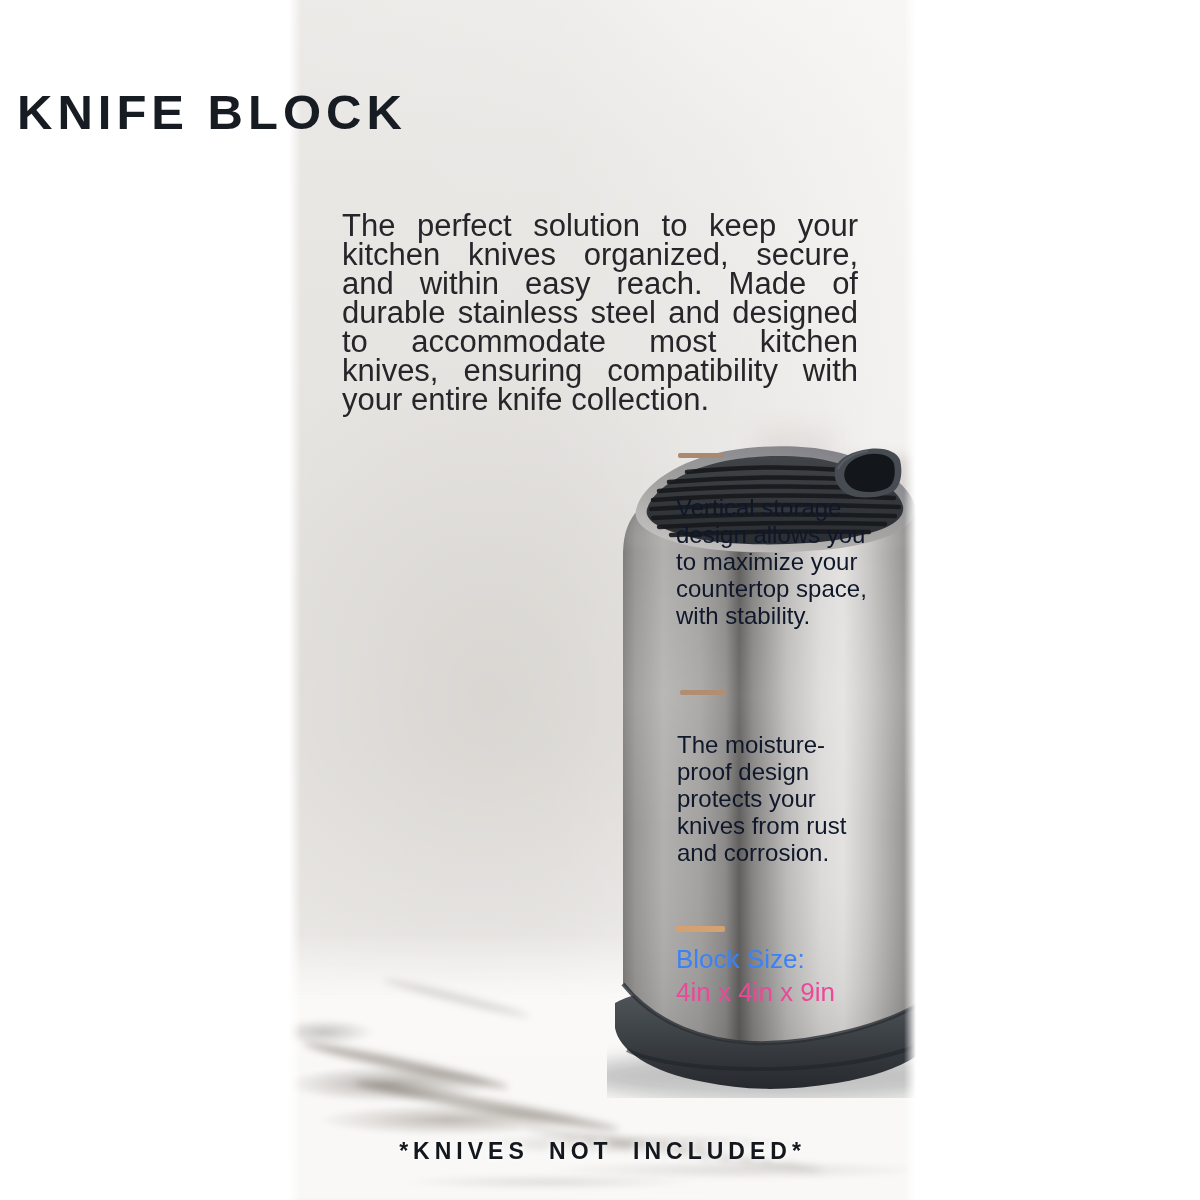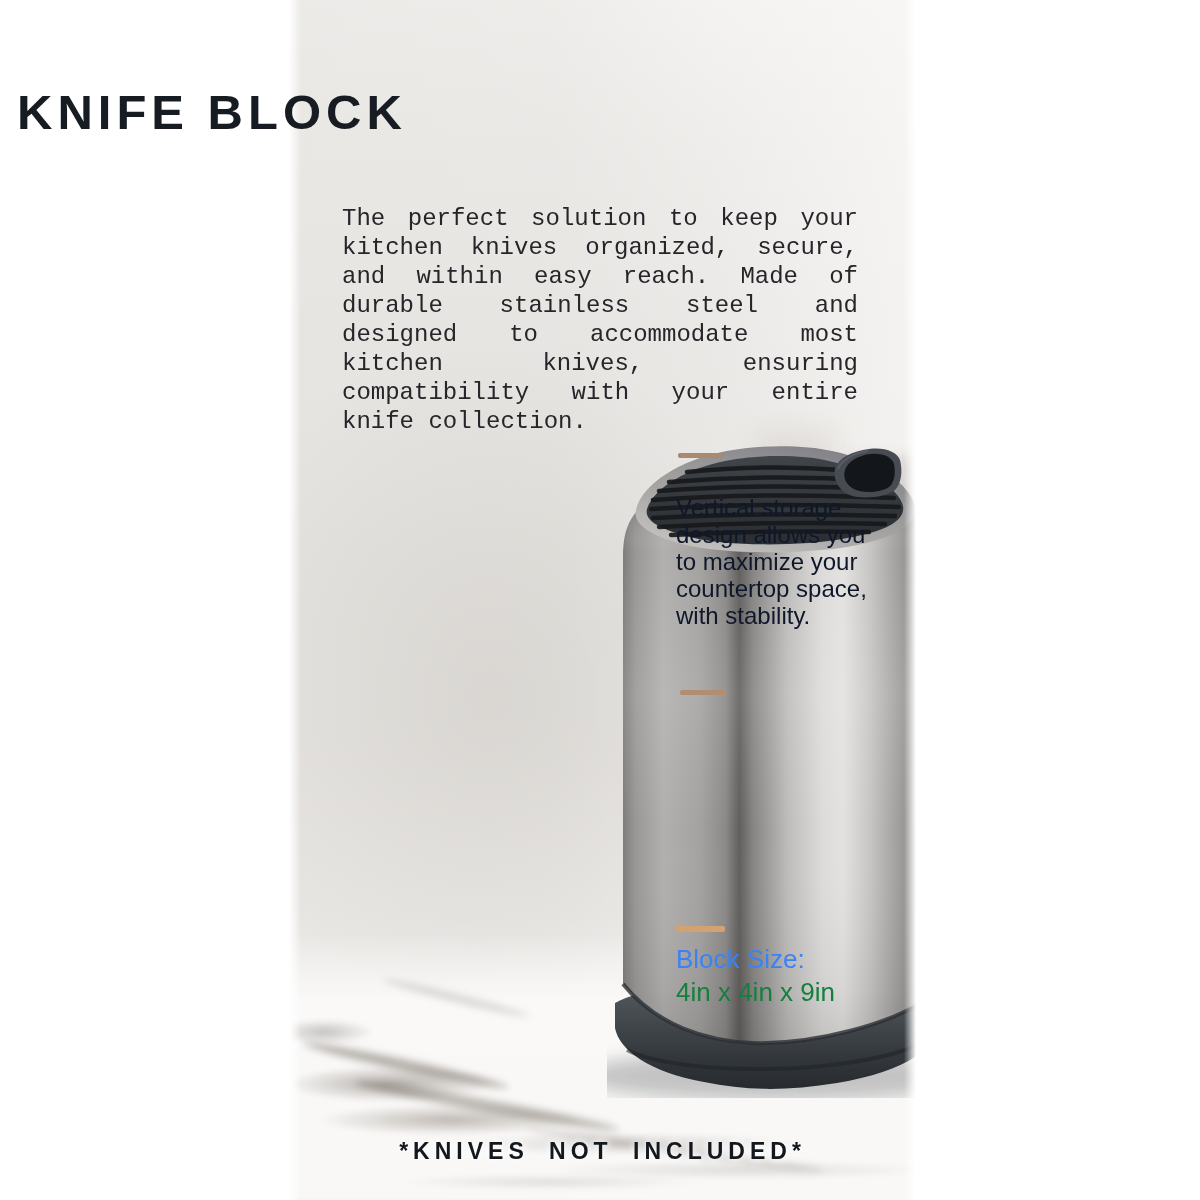--- a/index.html
+++ b/index.html
@@ -48,30 +48,30 @@
   .v4{left:92px;top:62px;width:150px;height:8px;background:rgba(140,134,128,.30);transform:rotate(14deg);filter:blur(3px);}
 
   .knife-block{position:absolute;left:318px;top:428px;width:350px;height:670px;}
 
   
   .eyebrow{position:absolute;left:0;top:36px;width:1200px;text-align:center;
     font-size:43px;font-weight:300;letter-spacing:14px;text-indent:14px;color:#232a33;}
   .main-title{position:absolute;left:12px;top:84px;width:1200px;text-align:left;
     font-size:49px;font-weight:700;letter-spacing:5px;text-indent:5px;color:#171c23;}
   .description{position:absolute;left:342px;top:180px;width:516px;
-    font-size:24px;line-height:29px;text-align:justify;color:#26262a;font-family:Liberation Mono, monospace;}
+    font-size:31px;line-height:29px;text-align:justify;color:#26262a;}
   .divider{position:absolute;width:46px;height:5px;border-radius:2px;background:#ab8870;}
   .d1{left:678px;top:453px;}
   .d2{left:680px;top:690px;background:#b18d72;}
   .d3{left:675px;top:926px;width:50px;height:6px;background:#d3a172;}
   .feature-text{position:absolute;width:192px;font-size:24px;line-height:27px;color:#0f172a;}
   .f1{left:676px;top:470px;}
   .f2{left:677px;top:707px;}
   .size-label{position:absolute;left:676px;top:944px;font-size:26px;color:#3b82f6;}
-  .size-value{position:absolute;left:676px;top:977px;font-size:26px;color:#15803d;}
+  .size-value{position:absolute;left:676px;top:977px;font-size:26px;color:#ec4899;}
   .footnote{position:absolute;left:0;top:1138px;width:1200px;text-align:center;
     font-size:23px;font-weight:700;letter-spacing:5px;text-indent:5px;word-spacing:9px;color:#14171c;
     text-shadow:0 0 6px rgba(255,255,255,.95),0 0 12px rgba(255,255,255,.8),0 0 18px rgba(255,255,255,.6);}
 </style>
 </head>
 <body>
 
 <div class="canvas">
 
   <div class="photo-band">
@@ -180,20 +180,21 @@
   </div>
 
   <div class="main-title">KNIFE BLOCK</div>
 
   <p class="description">The perfect solution to keep your kitchen knives organized, secure, and within easy reach. Made of durable stainless steel and designed to accommodate most kitchen knives, ensuring compatibility with your entire knife collection.</p>
 
   <span class="divider d1"></span>
   <p class="feature-text f1">Vertical storage design allows you to maximize your countertop space, with stability.</p>
 
   <span class="divider d2"></span>
+  <p class="feature-text f2">The moisture-proof design protects your knives from rust and corrosion.</p>
 
   <span class="divider d3"></span>
   <div class="size-label">Block Size:</div>
   <div class="size-value">4in x 4in x 9in</div>
 
   <div class="footnote">*KNIVES NOT INCLUDED*</div>
 
 </div>
 
 </body></html>

